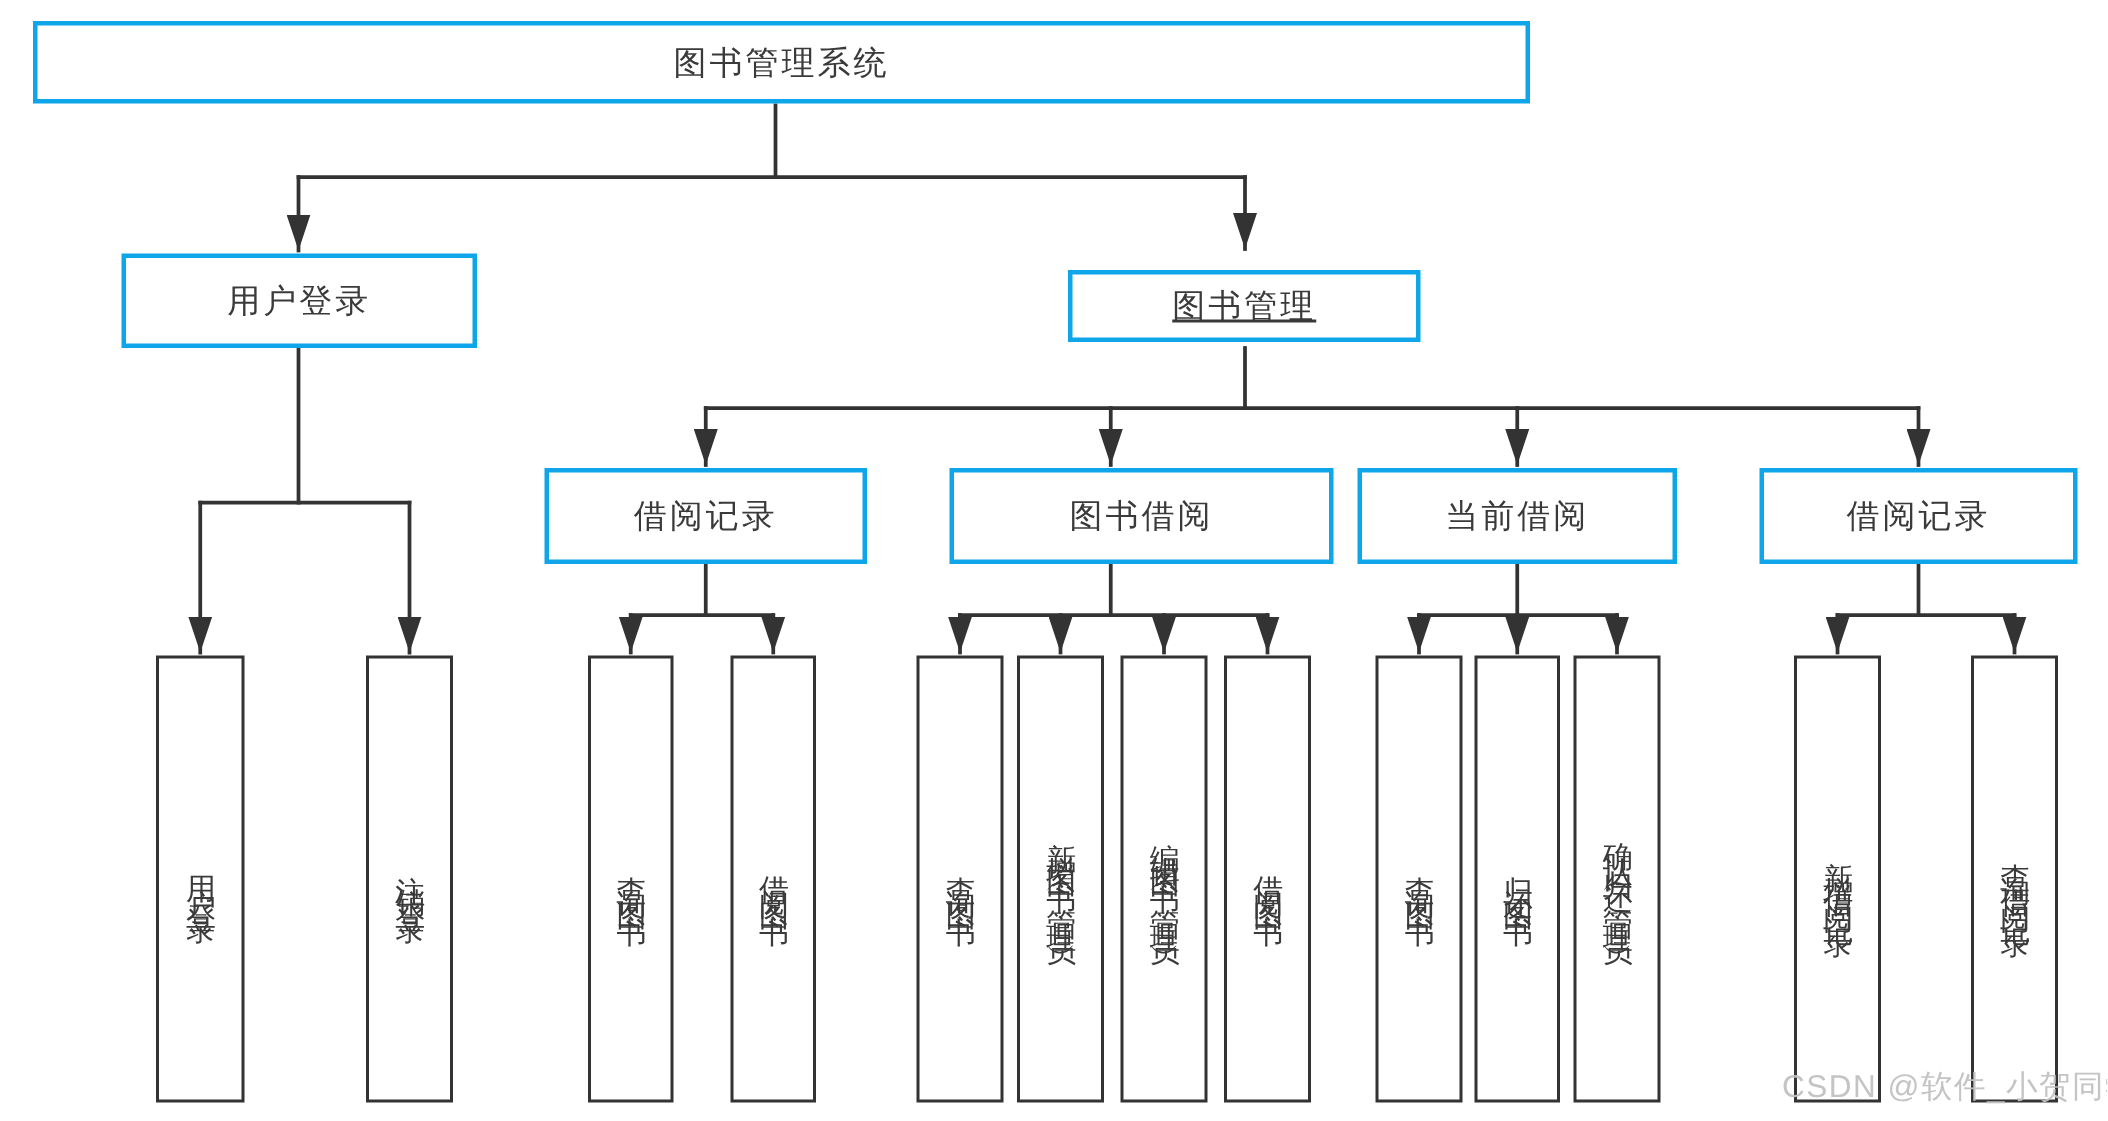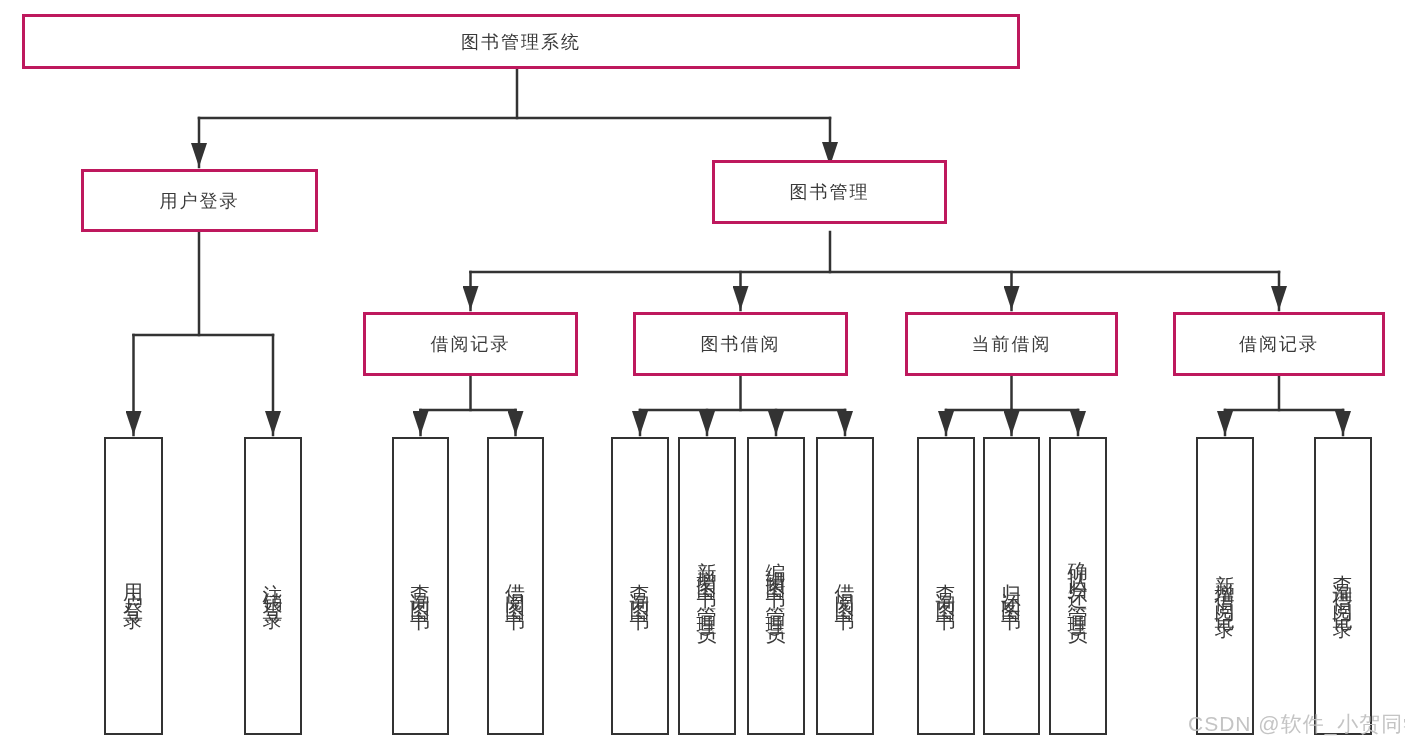--- a/index.html
+++ b/index.html
@@ -6,24 +6,24 @@
   .canvas{
     position:relative;
     width:1405px;height:747px;
     background:#ffffff;
     font-family:"Liberation Sans","DejaVu Sans",sans-serif;
     overflow:hidden;
   }
   .connectors{position:absolute;left:0;top:0;z-index:1;}
   .node{
     position:absolute;
-    border:3px solid #be185d;
+    border:3px solid #0ea5e9;
     background:#ffffff;
     display:flex;align-items:center;justify-content:center;
-    font-size:18px;letter-spacing:2px;color:#3a3a3a;
+    font-size:22px;letter-spacing:2px;color:#3a3a3a;
     z-index:2;box-sizing:border-box;
   }
   .leaf{
     position:absolute;
     top:437px;height:298px;
     border:2.5px solid #333333;
     background:#ffffff;
     display:flex;align-items:center;justify-content:center;
     z-index:2;box-sizing:border-box;
   }
@@ -101,28 +101,28 @@
     </g>
   </svg>
 
   <div class="node" style="left:22px;top:14px;width:998px;height:55px;">
     <span>图书管理系统</span>
   </div>
 
   <div class="node" style="left:81px;top:169px;width:237px;height:63px;">
     <span>用户登录</span>
   </div>
-  <div class="node" style="left:712px;top:160px;width:235px;height:64px;">
+  <div class="node" style="left:712px;top:180px;width:235px;height:48px;text-decoration:underline;">
     <span>图书管理</span>
   </div>
 
   <div class="node" style="left:363px;top:312px;width:215px;height:64px;">
     <span>借阅记录</span>
   </div>
-  <div class="node" style="left:633px;top:312px;width:215px;height:64px;">
+  <div class="node" style="left:633px;top:312px;width:256px;height:64px;">
     <span>图书借阅</span>
   </div>
   <div class="node" style="left:905px;top:312px;width:213px;height:64px;">
     <span>当前借阅</span>
   </div>
   <div class="node" style="left:1173px;top:312px;width:212px;height:64px;">
     <span>借阅记录</span>
   </div>
 
   <div class="leaf" style="left:104px;width:59px;">

